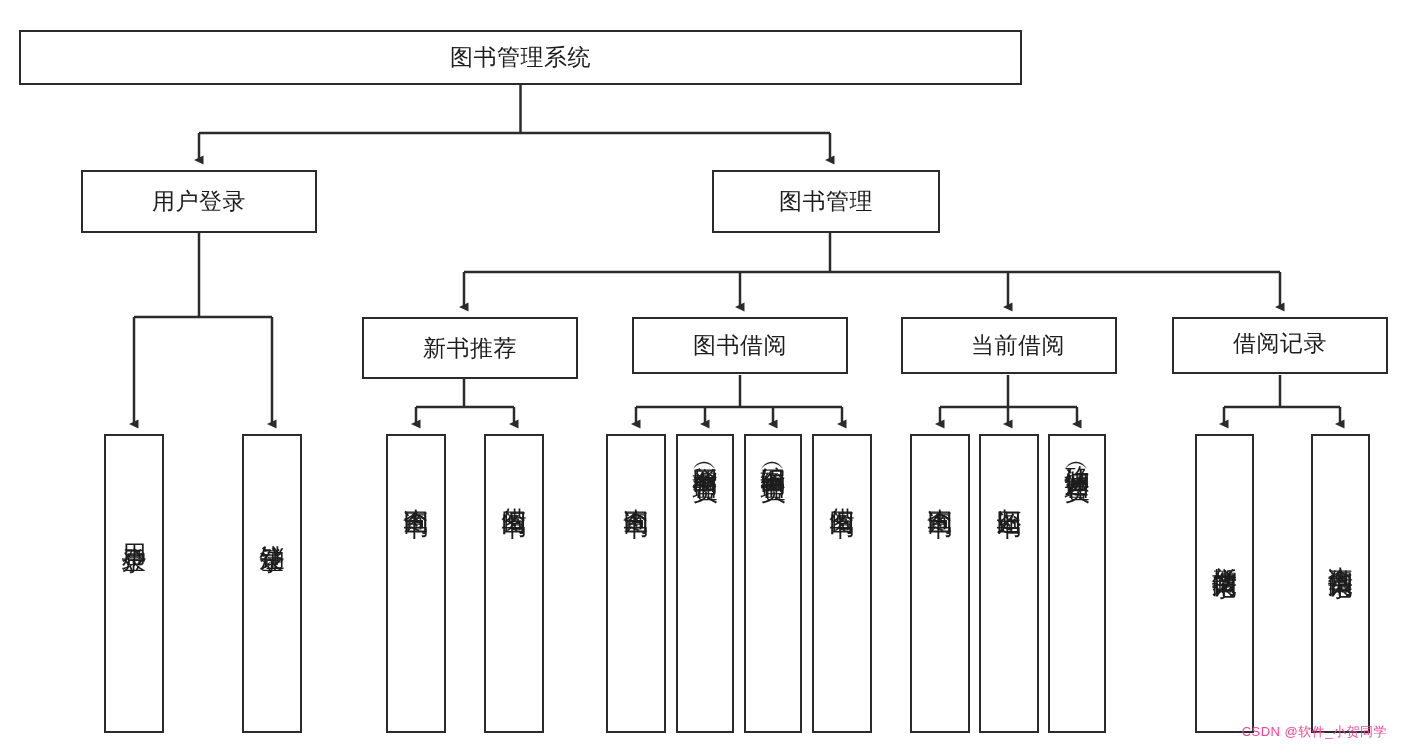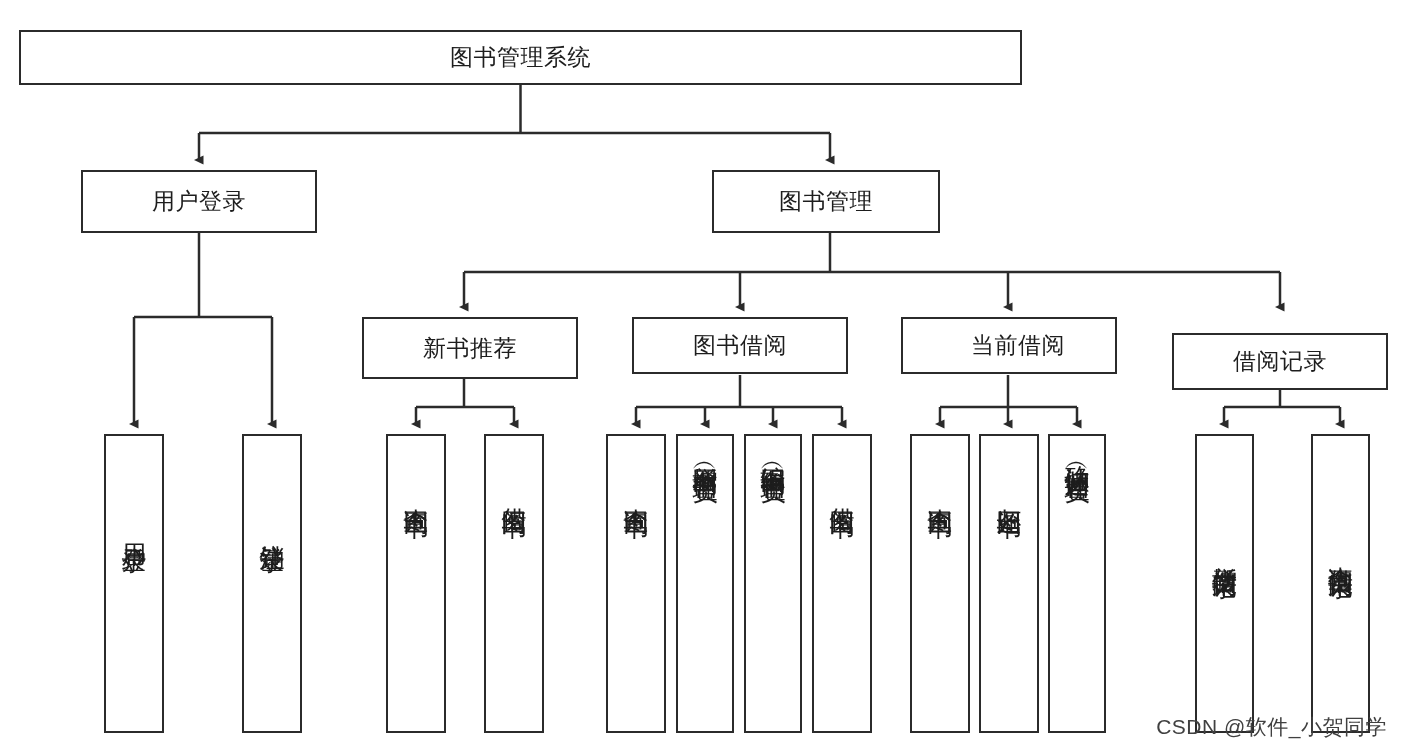--- a/index.html
+++ b/index.html
@@ -67,22 +67,22 @@
   .node.vert.tall .node-label {
     margin-top: 0px;
   }
   .node.vert.short .node-label {
     margin-top: 100px;
   }
   #watermark {
     position: absolute;
     right: 18px;
     bottom: 6px;
-    font-size: 21px;
-    color: #404040;
+    font-size: 13px;
+    color: #ec4899;
     letter-spacing: 0.5px;
     z-index: 6;
     white-space: nowrap;
     font-family: "Liberation Sans", "DejaVu Sans", sans-serif;
   }
 </style>
 </head>
 <body>
 
 <div id="diagram-root">
@@ -150,21 +150,21 @@
 
   <div class="node horiz" style="left:362px; top:317px; width:216px; height:62px;">
     <span class="node-label">新书推荐</span>
   </div>
   <div class="node horiz" style="left:632px; top:317px; width:216px; height:57px;">
     <span class="node-label">图书借阅</span>
   </div>
   <div class="node horiz" style="left:901px; top:317px; width:216px; height:57px;padding-left:18px;">
     <span class="node-label">当前借阅</span>
   </div>
-  <div class="node horiz" style="left:1172px; top:333px; width:216px; height:57px;">
+  <div class="node horiz" style="left:1172px; top:317px; width:216px; height:57px;font-family:Liberation Mono, monospace;">
     <span class="node-label">借阅记录</span>
   </div>
 
   <div class="node vert mid" style="left:104px; top:434px; width:60px; height:299px;">
     <span class="node-label">用户登录</span>
   </div>
   <div class="node vert mid" style="left:242px; top:434px; width:60px; height:299px;">
     <span class="node-label">注销登录</span>
   </div>
 

